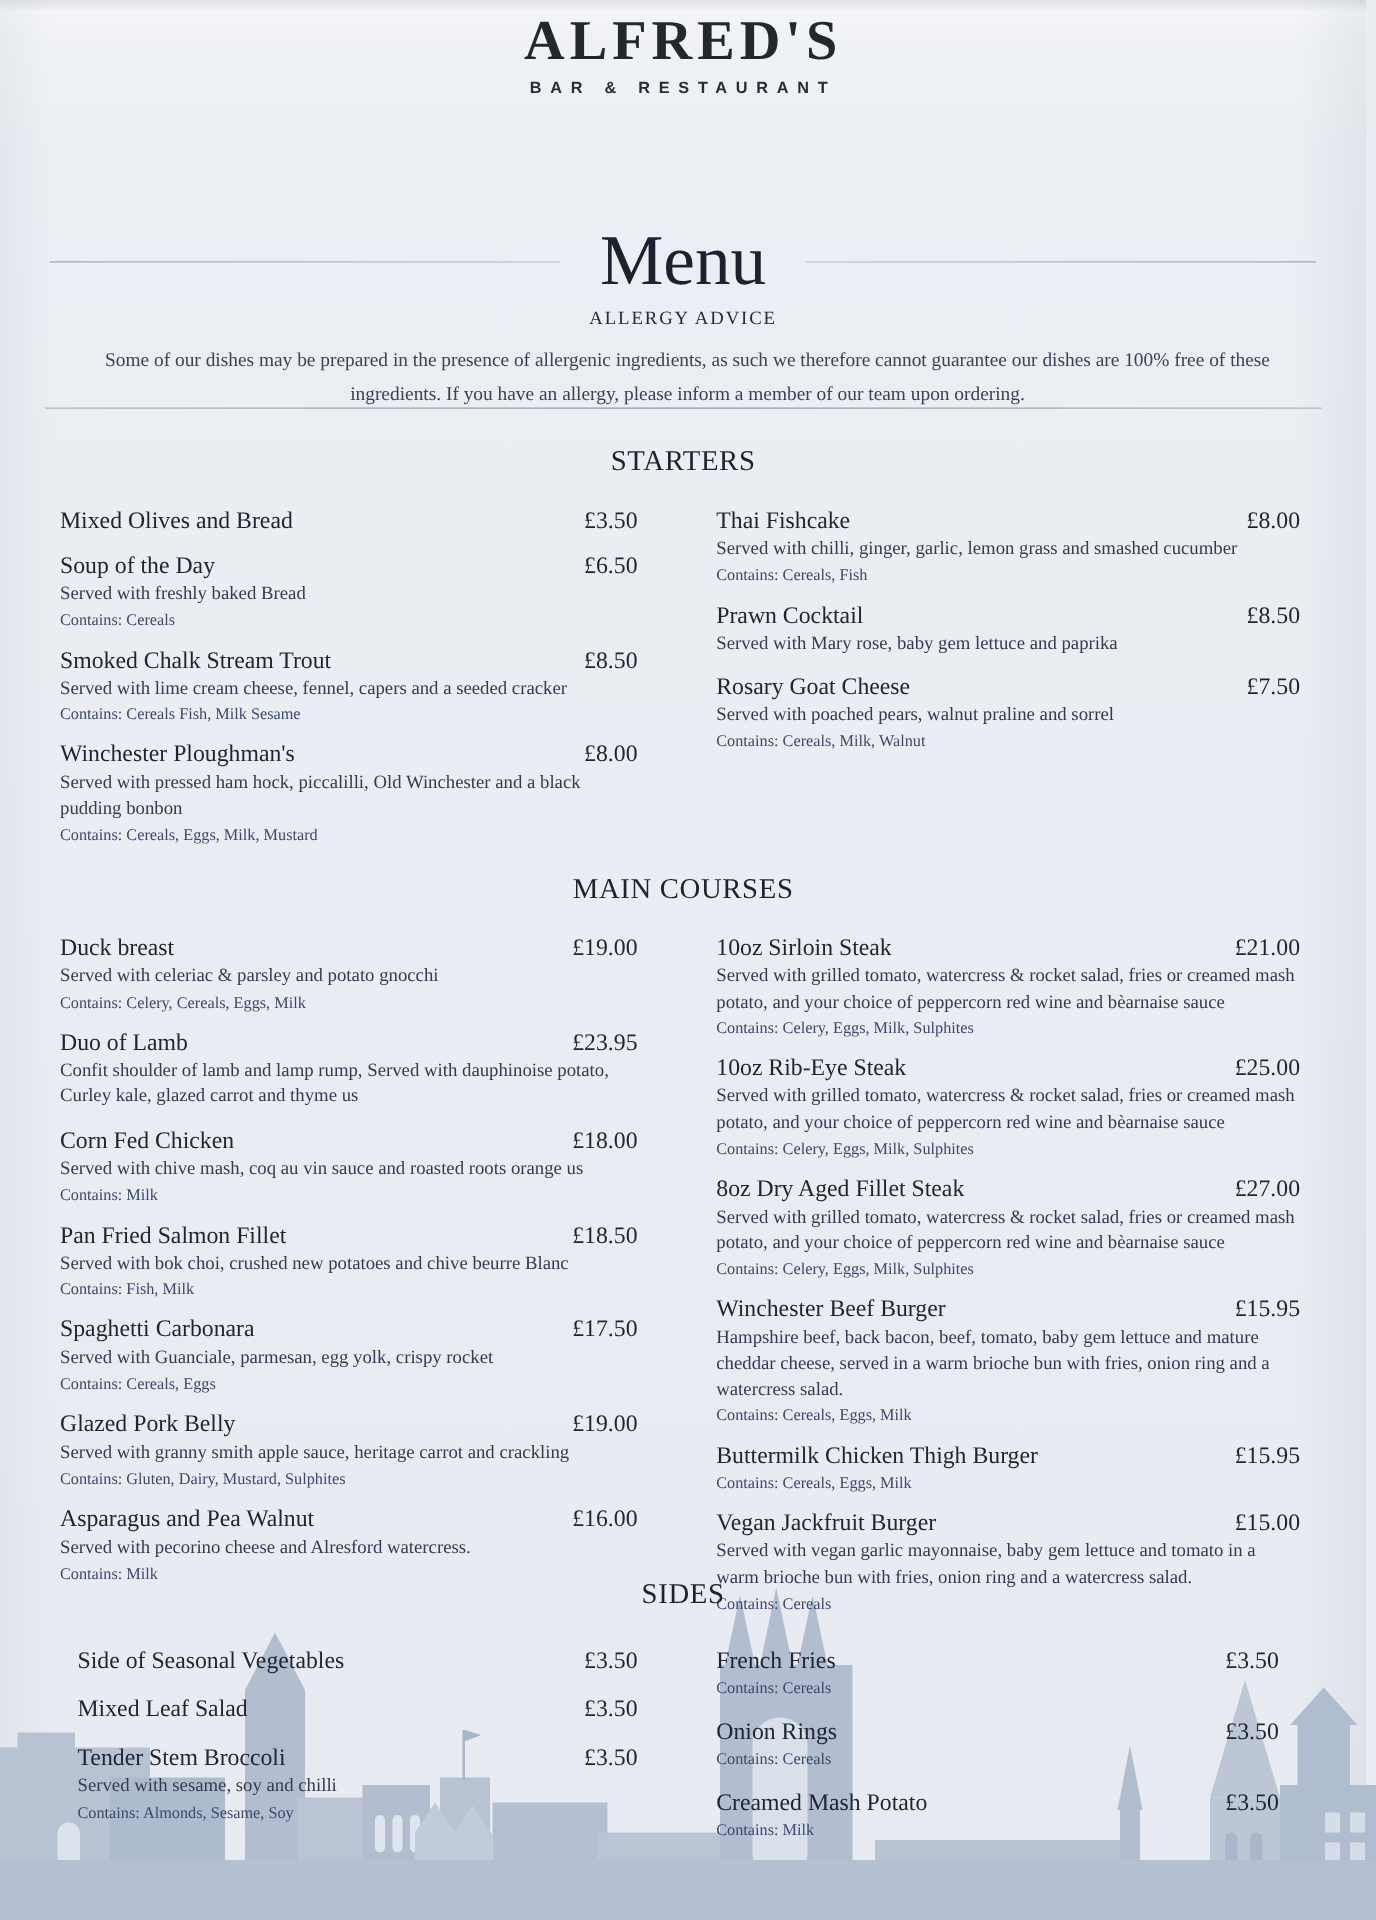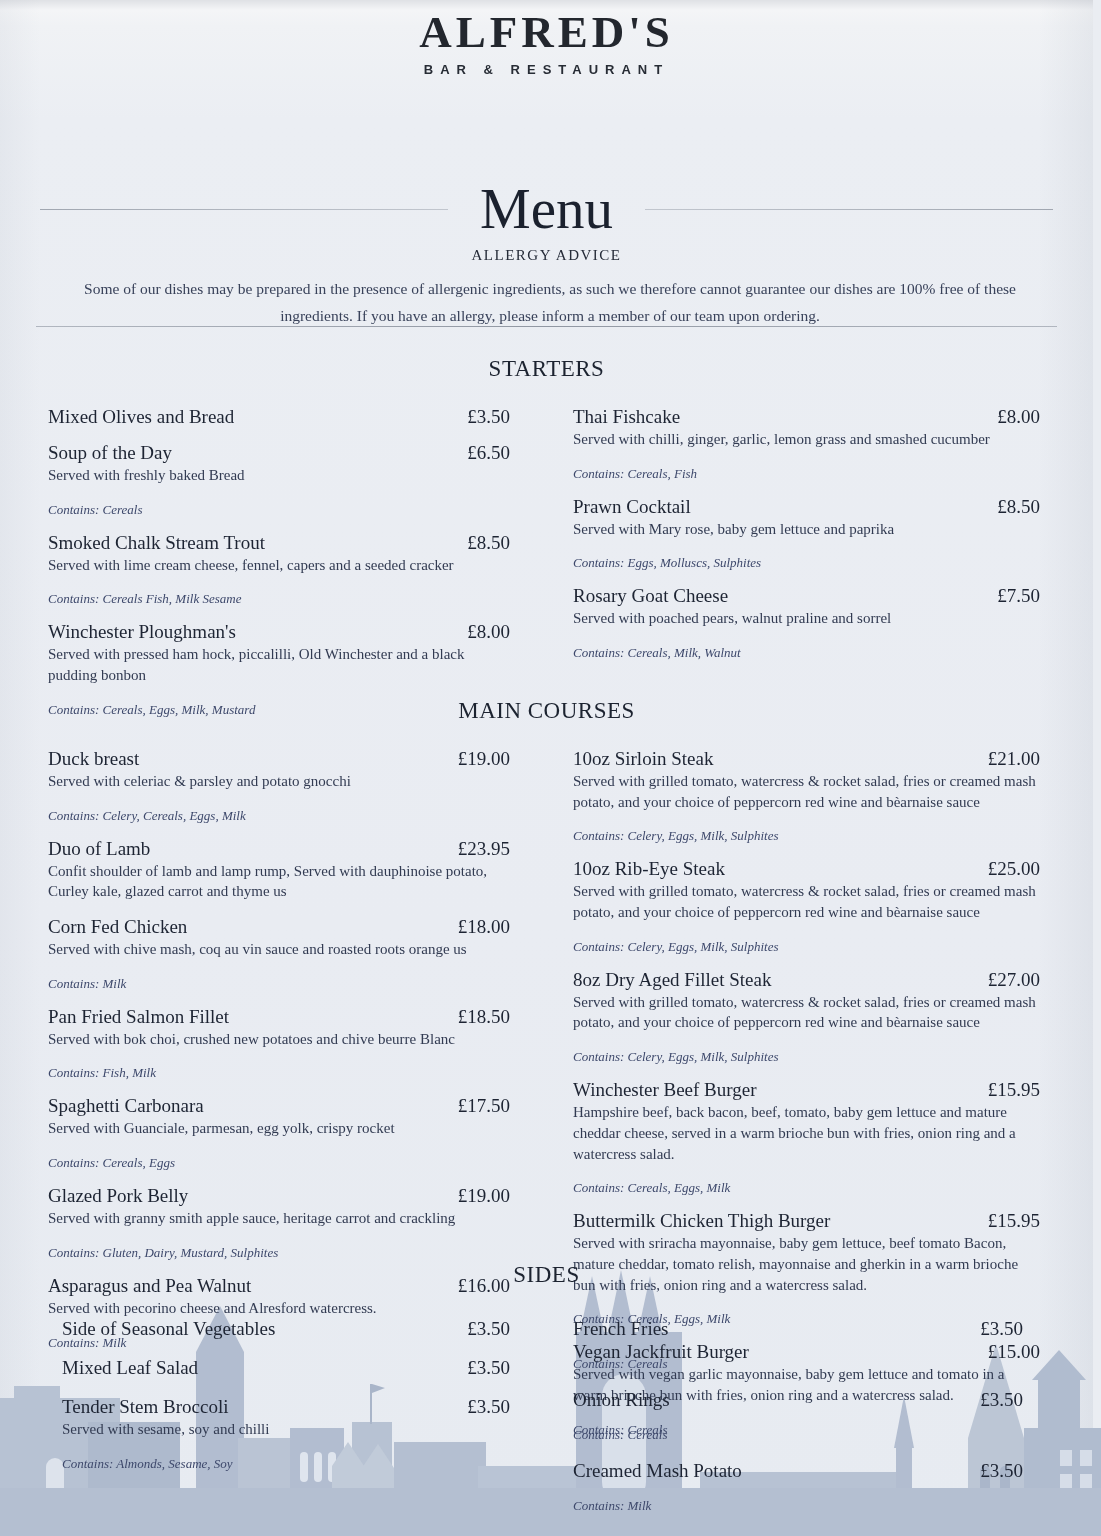--- a/index.html
+++ b/index.html
@@ -65,21 +65,21 @@
   .col + .col { margin-left:63px; width:467px; }
   #section-sides .col { padding-left:14px; width:448px; }
   #section-sides .col + .col { margin-left:63px; width:450px; padding-left:0; }
 
   .item { margin-bottom:14px; }
   #section-sides .item { margin-bottom:17px; }
   .item-head { display:flex; justify-content:space-between; align-items:baseline; gap:30px; }
   .item-name  { font-size:19px; color:#1d2433; }
   .item-price { font-size:19px; color:#1d2433; white-space:nowrap; }
   .item-desc  { font-size:15px; line-height:1.38; color:#323b52; margin-top:1px; }
-  .item-contains { font-size:13px; font-style:italic; color:#3d486b; margin-top:16px; }
+  .item-contains { font-size:13px; color:#3d486b; margin-top:2px; }
 
   
   .skyline { position:absolute; left:0; bottom:0; width:1101px; height:400px; z-index:1; pointer-events:none; }
 </style>
 </head>
 <body>
 
 <div class="page">
 
   <svg class="skyline" viewBox="0 0 1101 400" xmlns="http://www.w3.org/2000/svg" aria-hidden="true">
@@ -191,21 +191,20 @@
             </div>
             <div class="item-desc">Served with chilli, ginger, garlic, lemon grass and smashed cucumber</div>
             <div class="item-contains">Contains: Cereals, Fish</div>
           </div>
           <div class="item">
             <div class="item-head">
               <span class="item-name">Prawn Cocktail</span>
               <span class="item-price">£8.50</span>
             </div>
             <div class="item-desc">Served with Mary rose, baby gem lettuce and paprika</div>
-            <div class="item-contains">Contains: Eggs, Molluscs, Sulphites</div>
           </div>
           <div class="item">
             <div class="item-head">
               <span class="item-name">Rosary Goat Cheese</span>
               <span class="item-price">£7.50</span>
             </div>
             <div class="item-desc">Served with poached pears, walnut praline and sorrel</div>
             <div class="item-contains">Contains: Cereals, Milk, Walnut</div>
           </div>
         </div>
@@ -303,21 +302,20 @@
               <span class="item-price">£15.95</span>
             </div>
             <div class="item-desc">Hampshire beef, back bacon, beef, tomato, baby gem lettuce and mature cheddar cheese, served in a warm brioche bun with fries, onion ring and a watercress salad.</div>
             <div class="item-contains">Contains: Cereals, Eggs, Milk</div>
           </div>
           <div class="item">
             <div class="item-head">
               <span class="item-name">Buttermilk Chicken Thigh Burger</span>
               <span class="item-price">£15.95</span>
             </div>
-            <div class="item-desc">Served with sriracha mayonnaise, baby gem lettuce, beef tomato Bacon, mature cheddar, tomato relish, mayonnaise and gherkin in a warm brioche bun with fries, onion ring and a watercress salad.</div>
             <div class="item-contains">Contains: Cereals, Eggs, Milk</div>
           </div>
           <div class="item">
             <div class="item-head">
               <span class="item-name">Vegan Jackfruit Burger</span>
               <span class="item-price">£15.00</span>
             </div>
             <div class="item-desc">Served with vegan garlic mayonnaise, baby gem lettuce and tomato in a warm brioche bun with fries, onion ring and a watercress salad.</div>
             <div class="item-contains">Contains: Cereals</div>
           </div>

